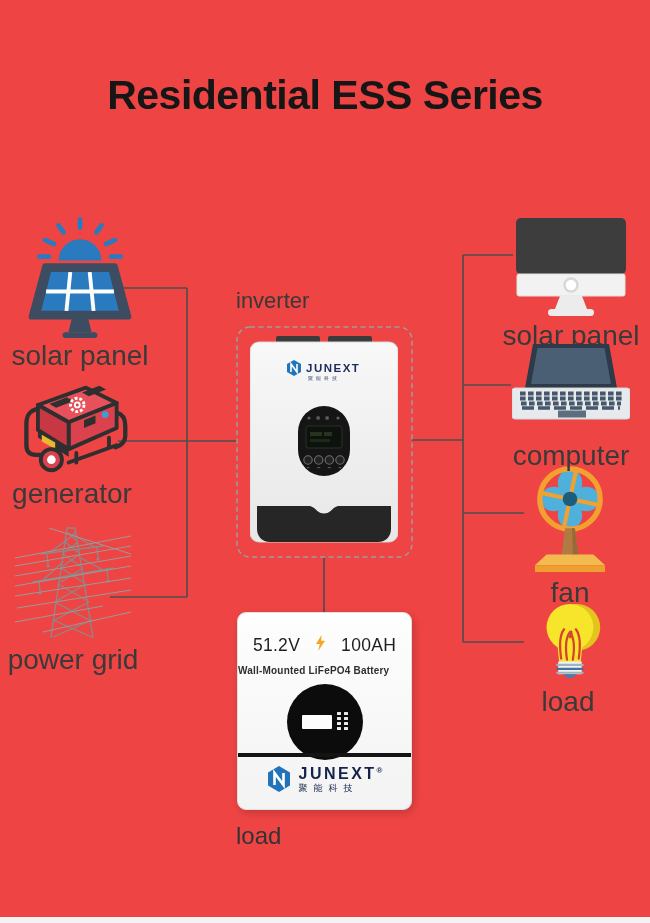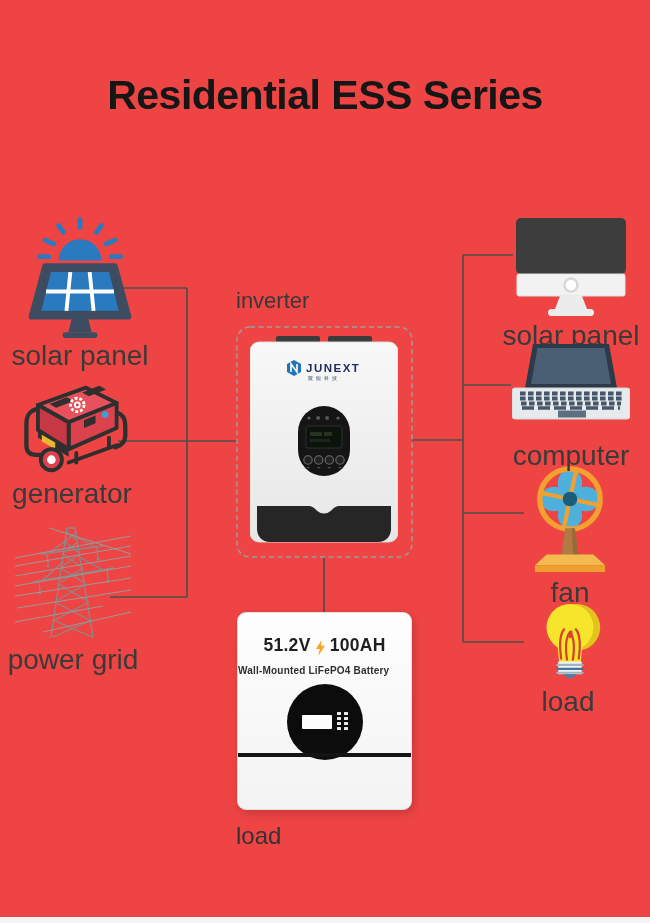--- a/index.html
+++ b/index.html
@@ -8,22 +8,22 @@
   .overlay{position:absolute;left:0;top:0;width:650px;height:923px;pointer-events:none;}
   .title{position:absolute;left:0;right:0;top:72px;text-align:center;font-size:41px;
          font-weight:bold;color:#161616;letter-spacing:-0.5px;}
   .item{position:absolute;display:flex;flex-direction:column;align-items:center;}
   .item .lbl{font-size:28px;color:#3a3a3a;margin-top:2px;white-space:nowrap;line-height:1.15;}
   .centerlbl{position:absolute;color:#383838;white-space:nowrap;}
   
   .battery{position:absolute;left:237px;top:612px;width:173px;height:196px;
            background:linear-gradient(#fefefe,#f3f3f3);border:1px solid #e0e0e0;border-radius:9px;
            box-shadow:2px 3px 8px rgba(0,0,0,0.18);overflow:hidden;}
-  .bat-spec{display:flex;justify-content:center;align-items:flex-end;gap:4px;margin-top:22px;
-            font-size:17.5px;font-weight:700;color:#1f1f1f;letter-spacing:0.3px;}
+  .bat-spec{display:flex;justify-content:center;align-items:flex-start;gap:15px;margin-top:22px;
+            font-size:17.5px;font-weight:400;color:#1f1f1f;letter-spacing:0.3px;}
   .bat-sub{text-align:left;font-size:10px;font-weight:bold;color:#2e2e2e;margin-top:9px;letter-spacing:0.2px;}
   .bat-circle{position:relative;width:76px;height:76px;border-radius:50%;background:#0c0c0c;margin:8px auto 0;}
   .bat-display{position:absolute;left:15px;top:31px;width:30px;height:14px;background:#fdfdfd;border-radius:1px;}
   .bat-dots{position:absolute;right:15px;top:28px;display:grid;grid-template-columns:4px 4px;grid-gap:2px 3px;}
   .bat-dots div{width:4px;height:3px;background:#e8e8e8;border-radius:0.5px;}
   .bat-divider{position:absolute;left:0;right:0;top:140px;height:4px;background:#141414;}
   .bat-logo{position:absolute;left:0;right:0;top:152px;display:flex;justify-content:center;align-items:center;gap:6px;}
   .bat-brand{font-size:16px;font-weight:800;color:#14234a;letter-spacing:2.5px;line-height:1;}
   .bat-brand .reg{font-size:8px;vertical-align:super;letter-spacing:0;}
   .bat-cn{font-size:9px;color:#14234a;letter-spacing:6px;margin-top:2px;line-height:1;}
@@ -172,20 +172,32 @@
           <div></div>
           <div></div>
           <div></div>
           <div></div>
           <div></div>
           <div></div>
           <div></div>
       </div>
     </div>
     <div class="bat-divider"></div>
+    <div class="bat-logo">
+      <svg width="26" height="28" viewBox="0 0 26 28">
+        <polygon points="13,1 24,7.5 24,20.5 13,27 2,20.5 2,7.5" fill="#2273b8"></polygon>
+        <path d="M8.5 20 L8.5 8 L17.5 20 L17.5 8" stroke="#ffffff" stroke-width="2.6" fill="none"></path>
+      </svg>
+      <div>
+        <div class="bat-brand">
+          <span>JUNEXT</span><span class="reg">®</span>
+        </div>
+        <div class="bat-cn">聚能科技</div>
+      </div>
+    </div>
   </div>
 
   <div class="centerlbl" style="left:236px;top:822px;width:176px;font-size:24px;color:#333;">load</div>
 
   <div class="item" style="left:512px;top:218px;width:118px;">
     <svg width="112" height="100" viewBox="0 0 112 100">
       <rect x="1" y="0" width="110" height="56" rx="5" fill="#3d3d3d"></rect>
       <rect x="2" y="56" width="108" height="22" rx="2" fill="#f2f2f2" stroke="#e3e3e3" stroke-width="1"></rect>
       <circle cx="56" cy="67" r="6.5" fill="#ffffff" stroke="#d8d8d8" stroke-width="2.5"></circle>
       <polygon points="45,78 67,78 72,91 40,91" fill="#ececec"></polygon>

